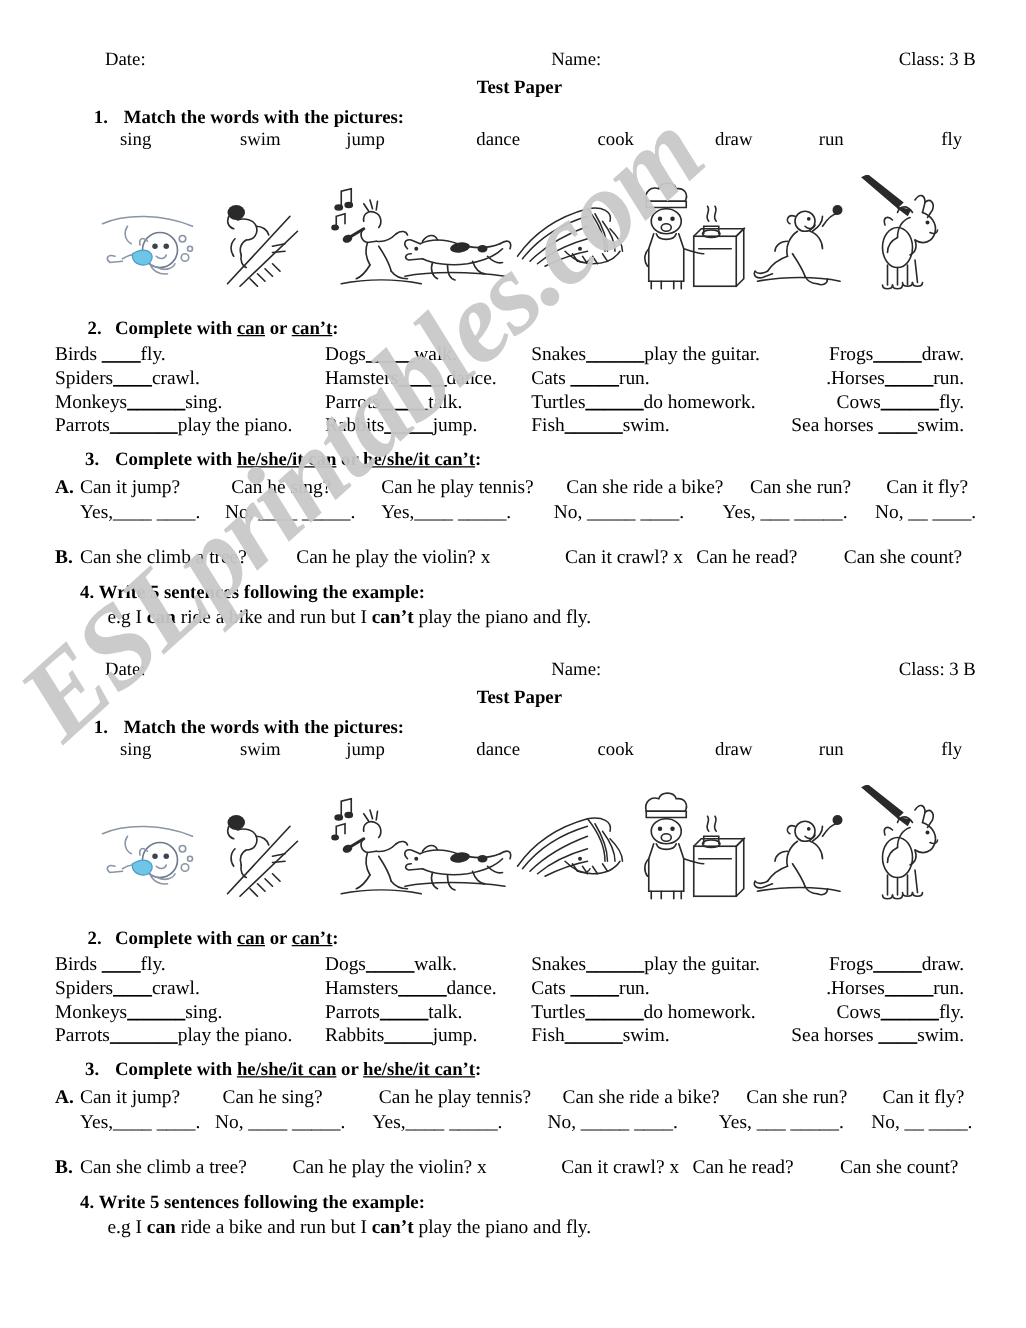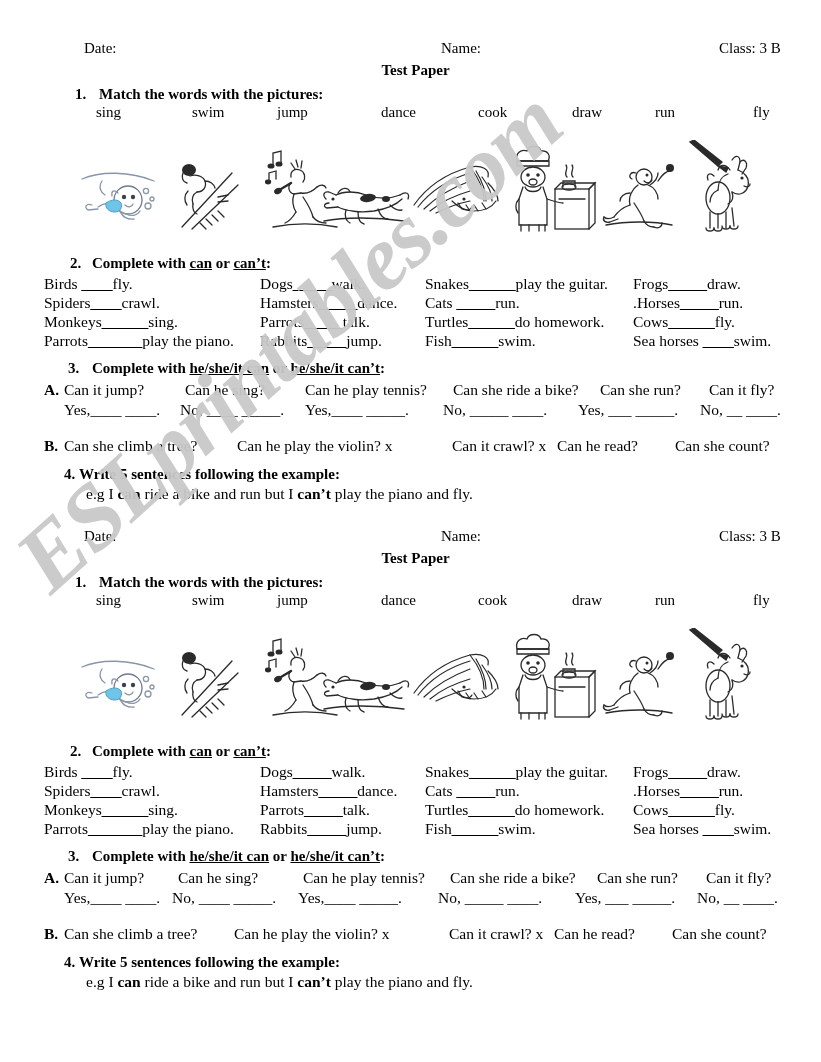--- a/index.html
+++ b/index.html
@@ -121,21 +121,21 @@
     position: relative;
     margin-top: 2px;
     height: 78px;
     font-size: 15.5px;
     line-height: 19px;
   }
   .ex2 .col { position: absolute; top: 0; }
   .ex2 .c1 { left: 44px; }
   .ex2 .c2 { left: 260px; }
   .ex2 .c3 { left: 425px; }
-  .ex2 .c4 { left: 633px; }
+  .ex2 .c4 { left: 633px; text-align: right; }
   .ex2 .row { white-space: nowrap; }
   .bl { text-decoration: underline; letter-spacing: 0px; }
 
   
   .ex3 {
     position: relative;
     font-size: 15.5px;
     margin-top: 4px;
     height: 78px;
   }

